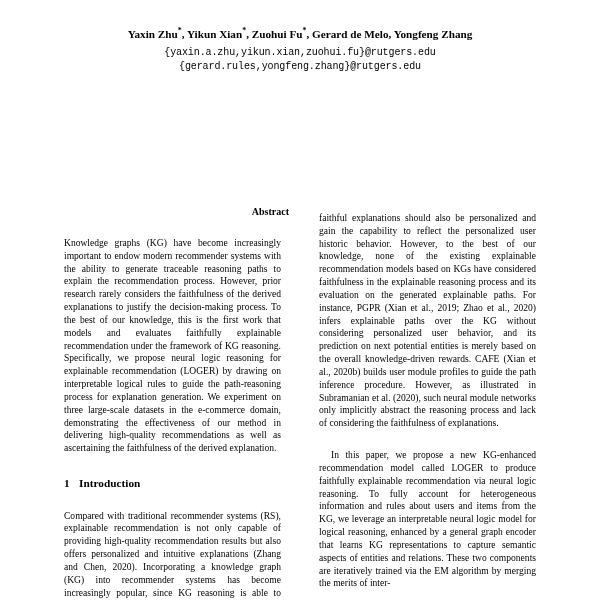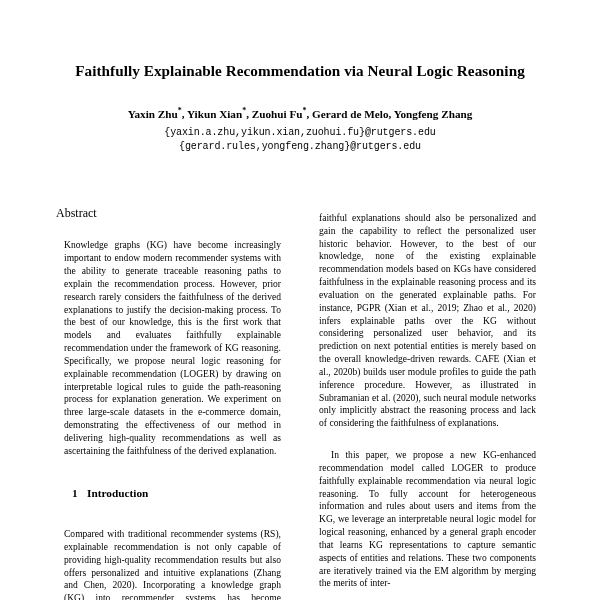--- a/index.html
+++ b/index.html
@@ -75,42 +75,42 @@
     box-sizing: border-box;
     overflow: hidden;
   }
   .col {
     width: 233px;
     overflow: hidden;
   }
   .abstract-heading {
     margin: 0;
     padding-top: 2px;
-    text-align: left;
-    font-size: 12px;
-    font-weight: normal;
+    text-align: right;
+    font-size: 10px;
+    font-weight: bold;
     line-height: 1.2;
   }
   p.body-text {
     margin: 8px;
     padding-top: 11px;
     text-align: justify;
     font-size: 9.55px;
     line-height: 1.345;
     hyphens: none;
     word-spacing: 0.1px;
   }
   p.body-text.tight {
     padding-top: 0;
   }
   .abstract-body {
     padding-top: 10px;
   }
   .section-heading {
-    margin: 16px;
+    margin: 8px;
     padding-top: 14px;
     font-size: 11.3px;
     font-weight: bold;
     line-height: 1.2;
   }
   .section-heading .secnum {
     display: inline-block;
     min-width: 15px;
   }
   .intro-para {
@@ -119,21 +119,20 @@
   .indent {
     text-indent: 12px;
   }
 </style>
 </head>
 <body>
 
 <div class="page">
 
   <div class="head-block">
-    <h1 class="paper-title">Faithfully Explainable Recommendation via Neural Logic Reasoning</h1>
 
     <p class="authors"><span>Yaxin Zhu</span><sup>*</sup><span>, Yikun Xian</span><sup>*</sup><span>, Zuohui Fu</span><sup>*</sup><span>, Gerard de Melo, Yongfeng Zhang</span></p>
 
 
     <p class="emails"><span>{yaxin.a.zhu,yikun.xian,zuohui.fu}@rutgers.edu</span><br><span>{gerard.rules,yongfeng.zhang}@rutgers.edu</span></p>
   </div>
 
   <div class="columns">
 
     <div class="col">

